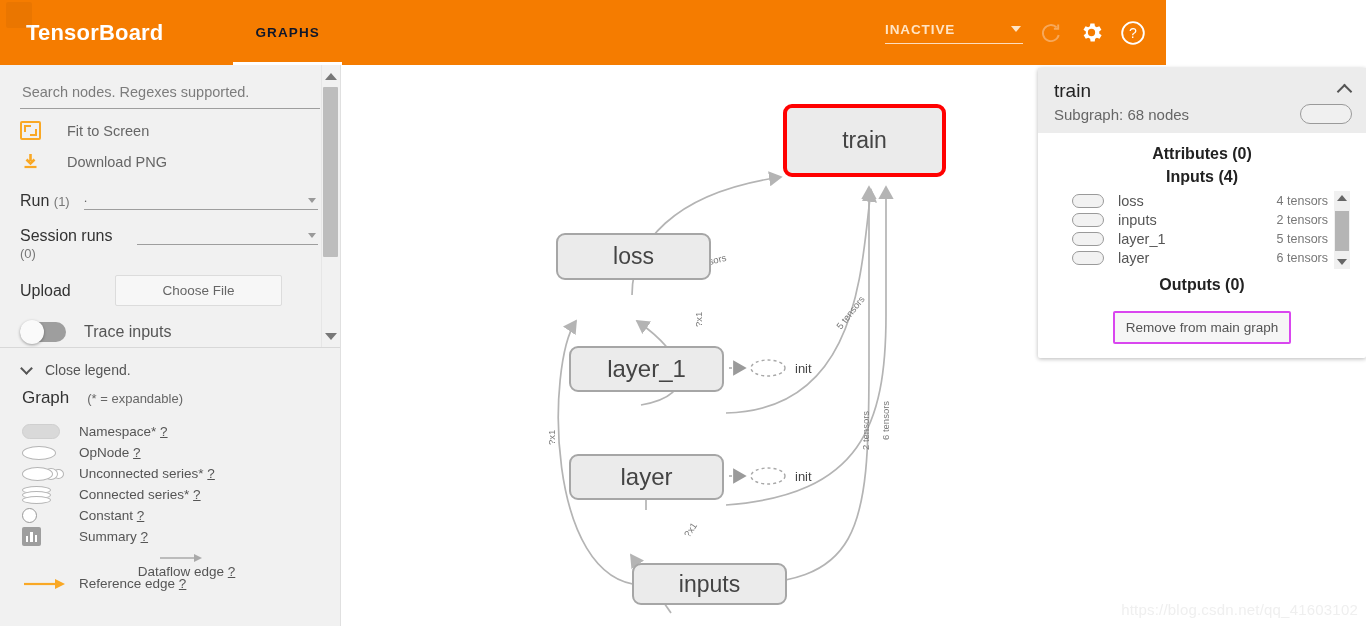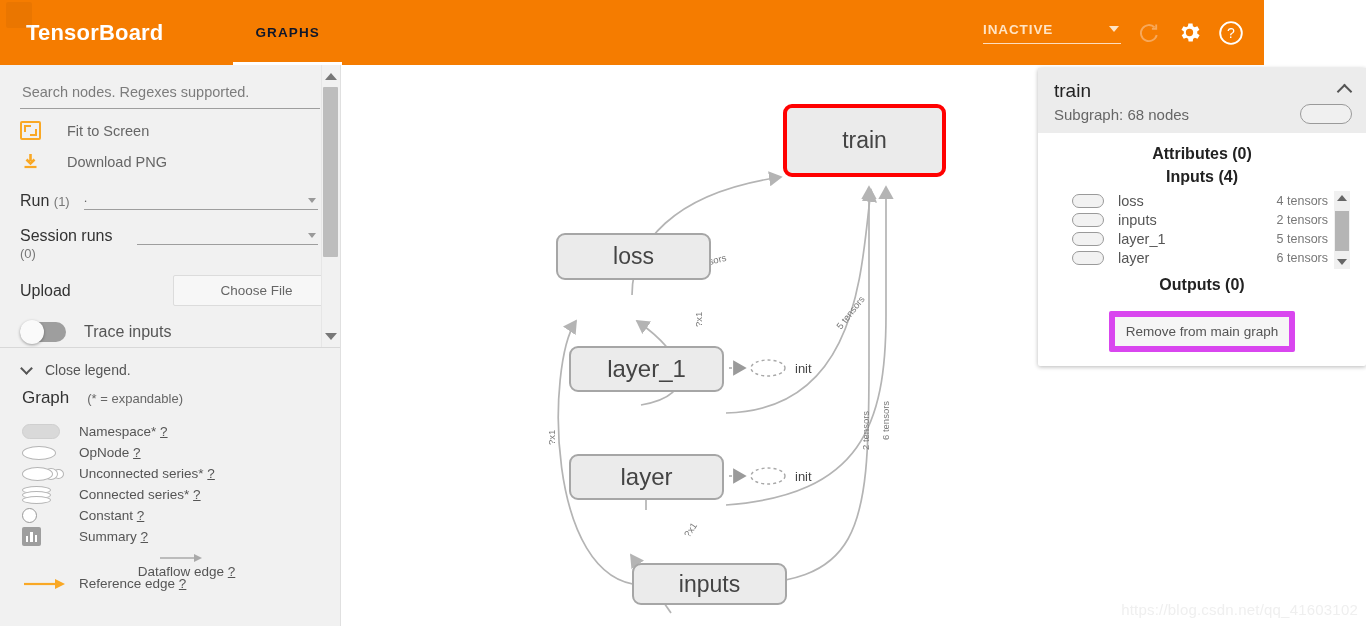--- a/index.html
+++ b/index.html
@@ -7,21 +7,21 @@
     margin: 0; padding: 0;
     width: 1366px; height: 626px;
     overflow: hidden;
     font-family: "Liberation Sans", sans-serif;
     background: #fff;
   }
   #app { position: relative; width: 1366px; height: 626px; overflow: hidden; }
 
   
   #header {
-    position: absolute; left: 0; top: 0; width: 1264px; height: 65px;
+    position: absolute; left: 0; top: 0; width: 1166px; height: 65px;
     background: #f57c00;
     display: flex; align-items: center; justify-content: center;
   }
   #corner-square {
     position: absolute; left: 6px; top: 2px; width: 26px; height: 26px;
     background: rgba(0,0,0,0.045); border-radius: 2px;
   }
   #brand {
     margin-left: 26px; color: #fff; font-size: 22px; font-weight: bold;
     letter-spacing: .2px;
@@ -93,21 +93,21 @@
     cursor: pointer;
   }
   .sel-val { font-size: 13px; color: #666; }
   .sel-box .caret2 {
     position: absolute; right: 2px; bottom: 6px; width: 0; height: 0;
     border-left: 4px solid transparent; border-right: 4px solid transparent;
     border-top: 5px solid #9a9a9a;
   }
   #session-sub { margin-left: 20px; font-size: 13px; color: #777; margin-top: 1px; }
 
-  #upload-row { display: flex; align-items: center; margin: 14px 0 0 20px; justify-content: space-between; }
+  #upload-row { display: flex; align-items: center; margin: 14px 0 0 20px; }
   #upload-label { font-size: 16px; color: #333; width: 95px; }
   #choose-file {
     background: #f7f7f7; border: 1px solid #dcdcdc; border-radius: 2px;
     font-size: 13.5px; color: #666; padding: 7px 10px; width: 167px;
     text-align: center; cursor: pointer;
   }
   #trace-row { display: flex; align-items: center; margin: 16px 0 0 20px; }
   .toggle {
     width: 46px; height: 20px; border-radius: 10px; background: #9e9e9e;
     position: relative; cursor: pointer;
@@ -218,21 +218,21 @@
   #io-scroll {
     position: absolute; right: 16px; top: 58px; width: 16px; height: 78px;
     background: #f0f0f0;
   }
   #io-thumb { position: absolute; left: 1px; top: 20px; width: 14px; height: 40px; background: #b5b5b5; cursor: pointer; }
   .io-arr { position: absolute; left: 50%; transform: translateX(-50%); width: 0; height: 0; border-left: 5px solid transparent; border-right: 5px solid transparent; cursor: pointer; }
   #io-up { top: 4px; border-bottom: 6px solid #666; }
   #io-dn { bottom: 4px; border-top: 6px solid #666; }
   #remove-btn {
     margin-top: 12px; display: inline-block; background: #f6f6f6;
-    border: 6px solid #d946ef; border-radius: 2px; padding: 7px 11px;
+    border: 2px solid #d946ef; border-radius: 2px; padding: 7px 11px;
     font-size: 13.5px; color: #555; cursor: pointer;
   }
 </style>
 </head>
 <body>
 
 <div id="app">
 
   <div id="header">
     <div id="corner-square"></div>

